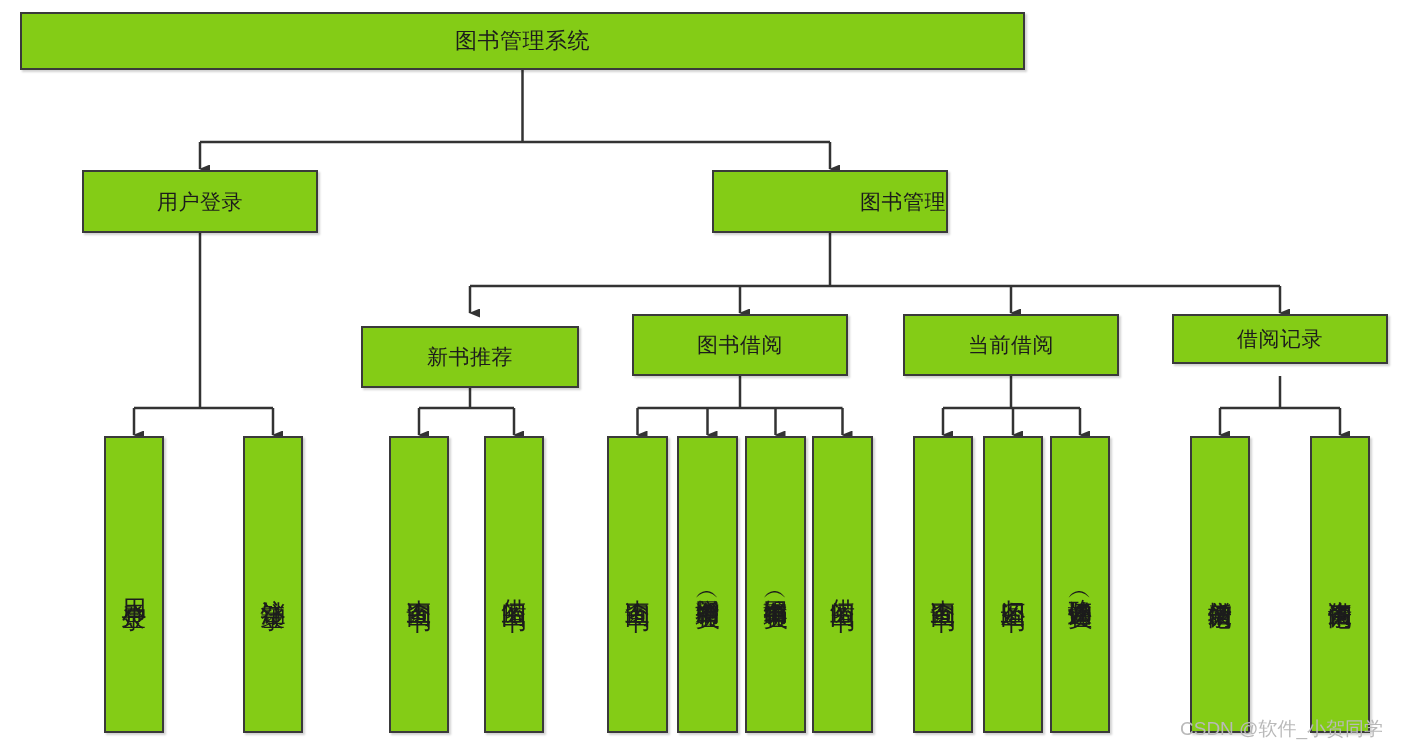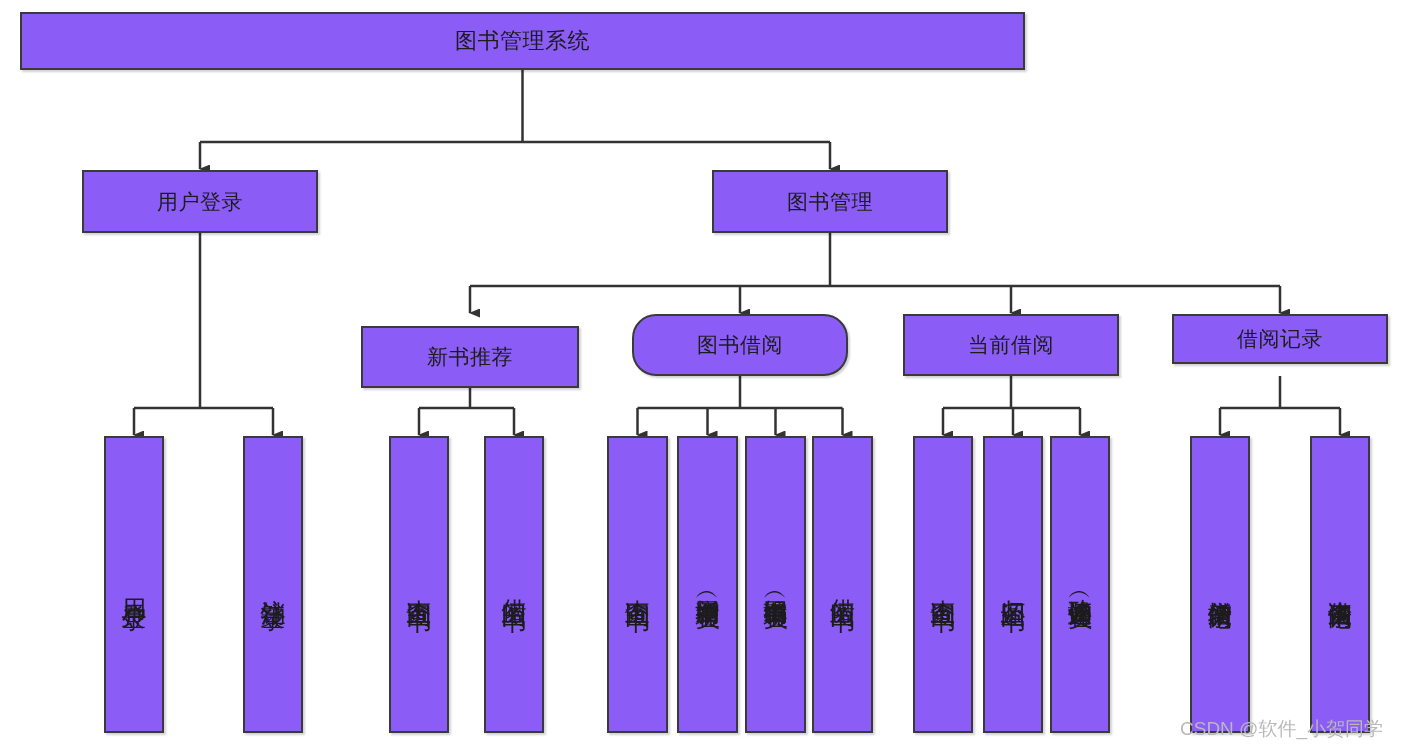--- a/index.html
+++ b/index.html
@@ -22,21 +22,21 @@
     position: absolute;
     left: 0;
     top: 0;
     width: 1405px;
     height: 747px;
     pointer-events: none;
   }
   .node {
     position: absolute;
     box-sizing: border-box;
-    background: #8b5cf6;
+    background: #84cc16;
     border: 2px solid #3a3a3a;
     box-shadow: 2px 2px 2px rgba(0,0,0,0.18);
     display: flex;
     align-items: center;
     justify-content: center;
     color: #1c1c1c;
   }
   .node .lbl {
     display: block;
     text-align: center;
@@ -125,28 +125,28 @@
       </g>
   </svg>
 
   <div class="node h root" style="left: 20px; top: 12px; width: 1005px; height: 58px;">
     <span class="lbl">图书管理系统</span>
   </div>
 
   <div class="node h" style="left: 82px; top: 170px; width: 236px; height: 63px;">
     <span class="lbl">用户登录</span>
   </div>
-  <div class="node h" style="left: 712px; top: 170px; width: 236px; height: 63px;">
+  <div class="node h" style="left: 712px; top: 170px; width: 236px; height: 63px; justify-content: flex-end;">
     <span class="lbl">图书管理</span>
   </div>
 
   <div class="node h" style="left: 361px; top: 314px; width: 218px; height: 62px; margin-top: 12px;">
     <span class="lbl">新书推荐</span>
   </div>
-  <div class="node h" style="left: 632px; top: 314px; width: 216px; height: 62px; border-radius: 24px;">
+  <div class="node h" style="left: 632px; top: 314px; width: 216px; height: 62px;">
     <span class="lbl">图书借阅</span>
   </div>
   <div class="node h" style="left: 903px; top: 314px; width: 216px; height: 62px;">
     <span class="lbl">当前借阅</span>
   </div>
   <div class="node h" style="left: 1172px; top: 314px; width: 216px; height: 50px;">
     <span class="lbl">借阅记录</span>
   </div>
 
   <div class="node v" style="left: 104px; top: 436px; width: 60px; height: 297px;">

